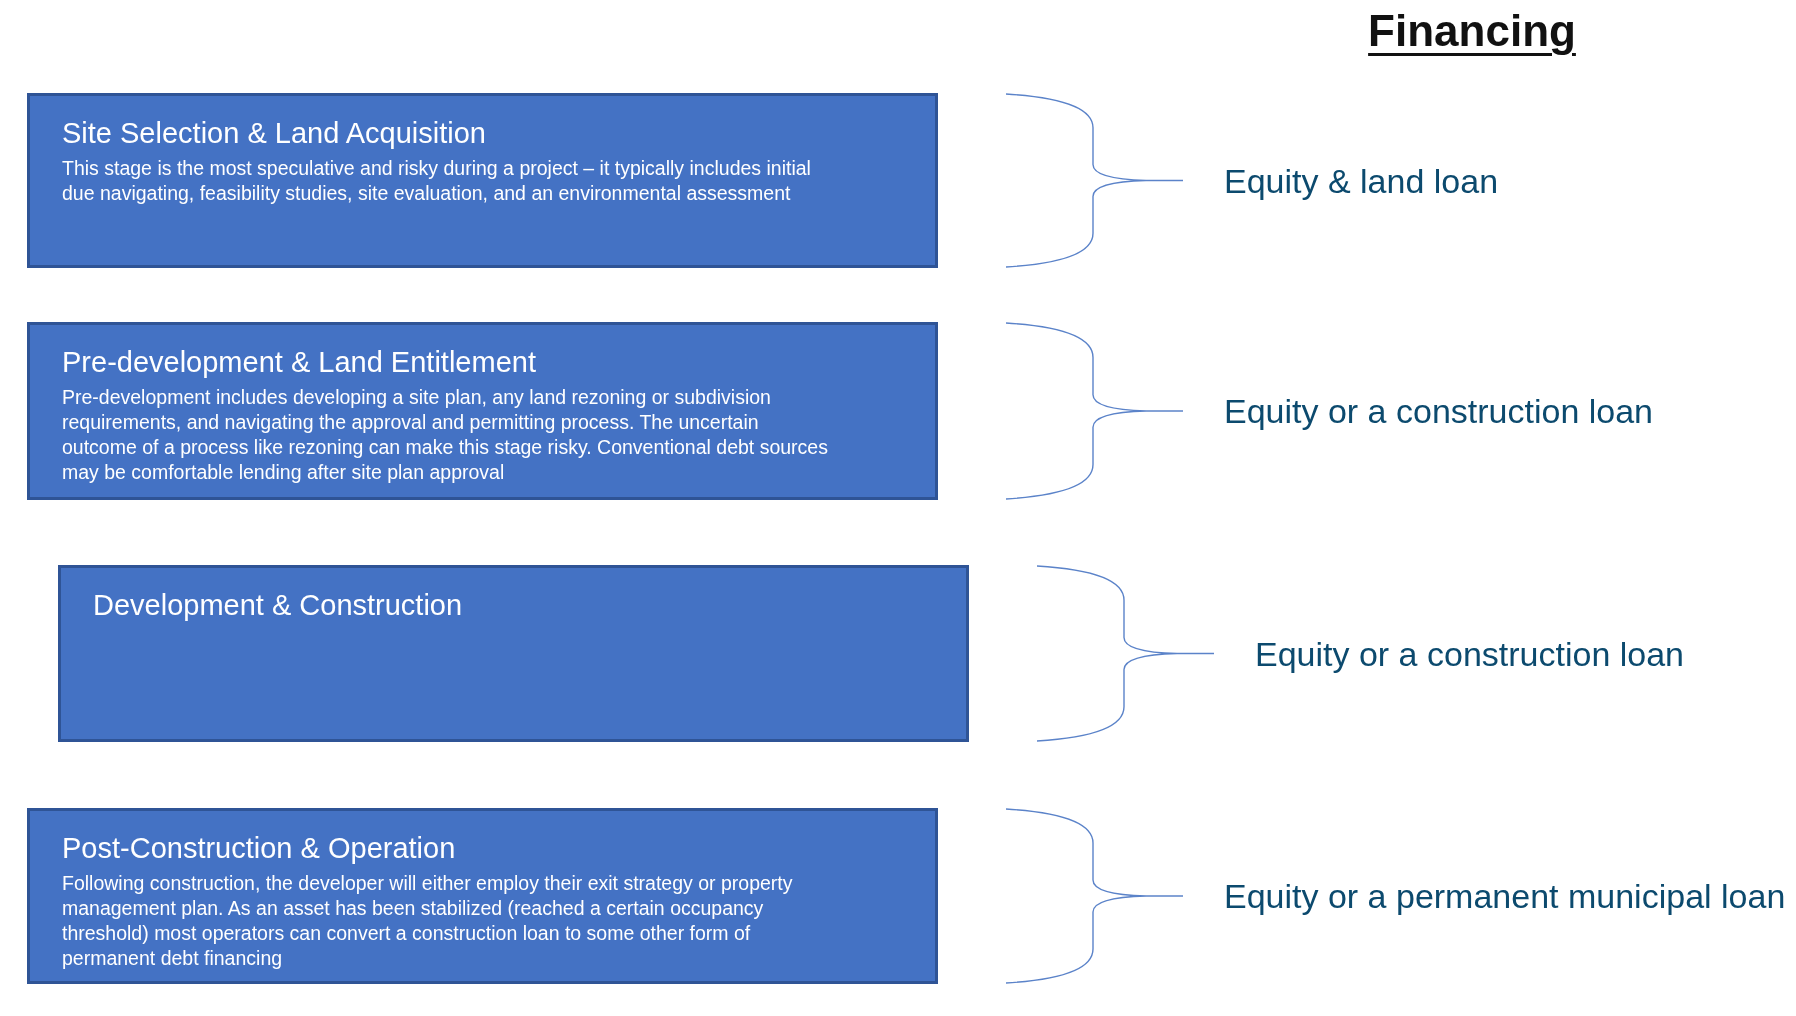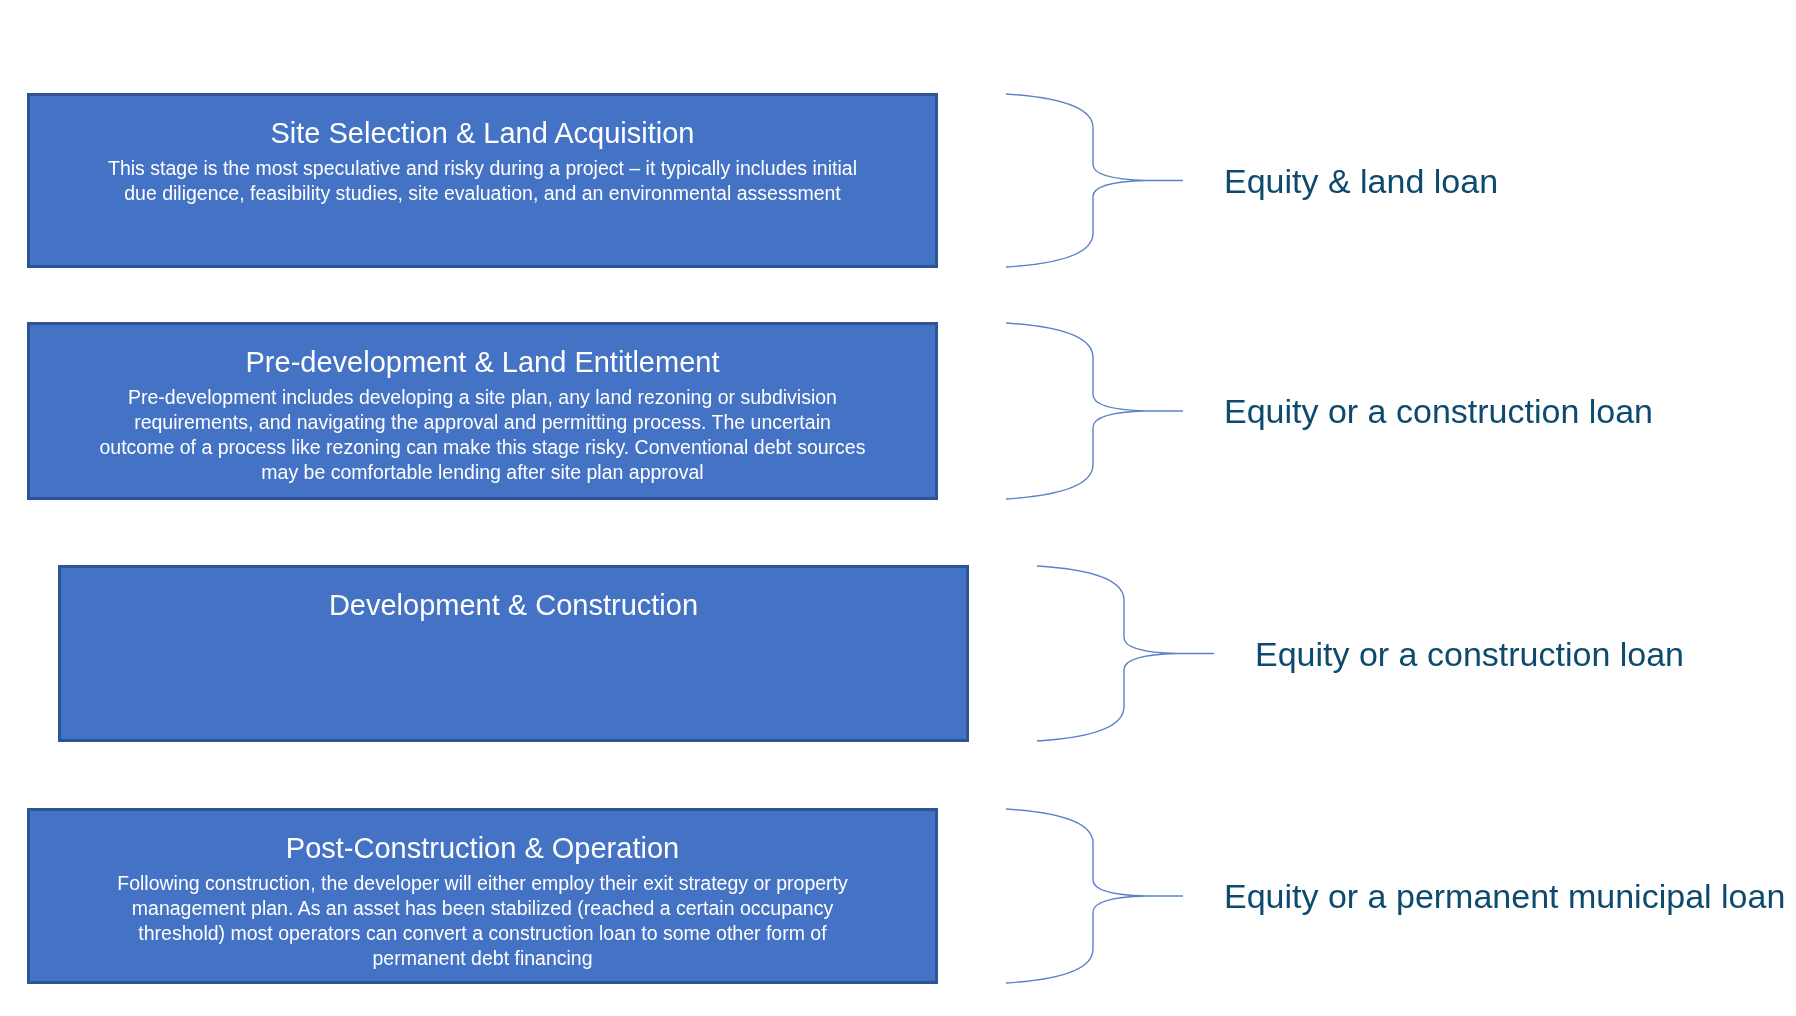--- a/index.html
+++ b/index.html
@@ -27,21 +27,20 @@
   .stage-row { position: absolute; left: 0; width: 1796px; }
   .stage-box {
     position: absolute;
     left: 27px;
     width: 911px;
     height: 100%;
     box-sizing: border-box;
     background: #4472C4;
     border: 3px solid #2F5496;
     color: #ffffff;
-    text-align: center;
     padding: 20px 32px 0 32px;
   }
   .stage-title {
     font-size: 29px;
     line-height: 34px;
     font-weight: 400;
     margin-bottom: 6px;
   }
   .stage-desc {
     font-size: 19.5px;
@@ -63,26 +62,27 @@
     font-size: 34px;
     color: #0c4a6e;
     white-space: nowrap;
   }
 </style>
 </head>
 <body>
 
 <div class="canvas">
 
+  <div class="financing-header">Financing</div>
 
   <div class="stage-row" style="top:93px;height:175px;">
     <div class="stage-box">
       <div class="stage-title">Site Selection &amp; Land Acquisition</div>
       <div class="stage-desc">This stage is the most speculative and risky during a project – it typically includes initial
-due diligence, feasibility studies, site evaluation, and an environmental assessment</div>
+due navigating, feasibility studies, site evaluation, and an environmental assessment</div>
     </div>
     <svg class="brace" viewBox="0 0 180 176" preserveAspectRatio="none" fill="none" stroke="#5b83c9" stroke-width="1.4">
       <path d="M 1,1 C 52,4 88,13 88,35 L 88,72 C 88,81 103,87 141,88 C 103,89 88,95 88,104 L 88,141 C 88,163 52,172 1,175"></path>
       <path d="M 141,88 L 178,88"></path>
     </svg>
     <div class="financing-label">Equity &amp; land loan</div>
   </div>
 
   <div class="stage-row" style="top:322px;height:178px;">
     <div class="stage-box">

